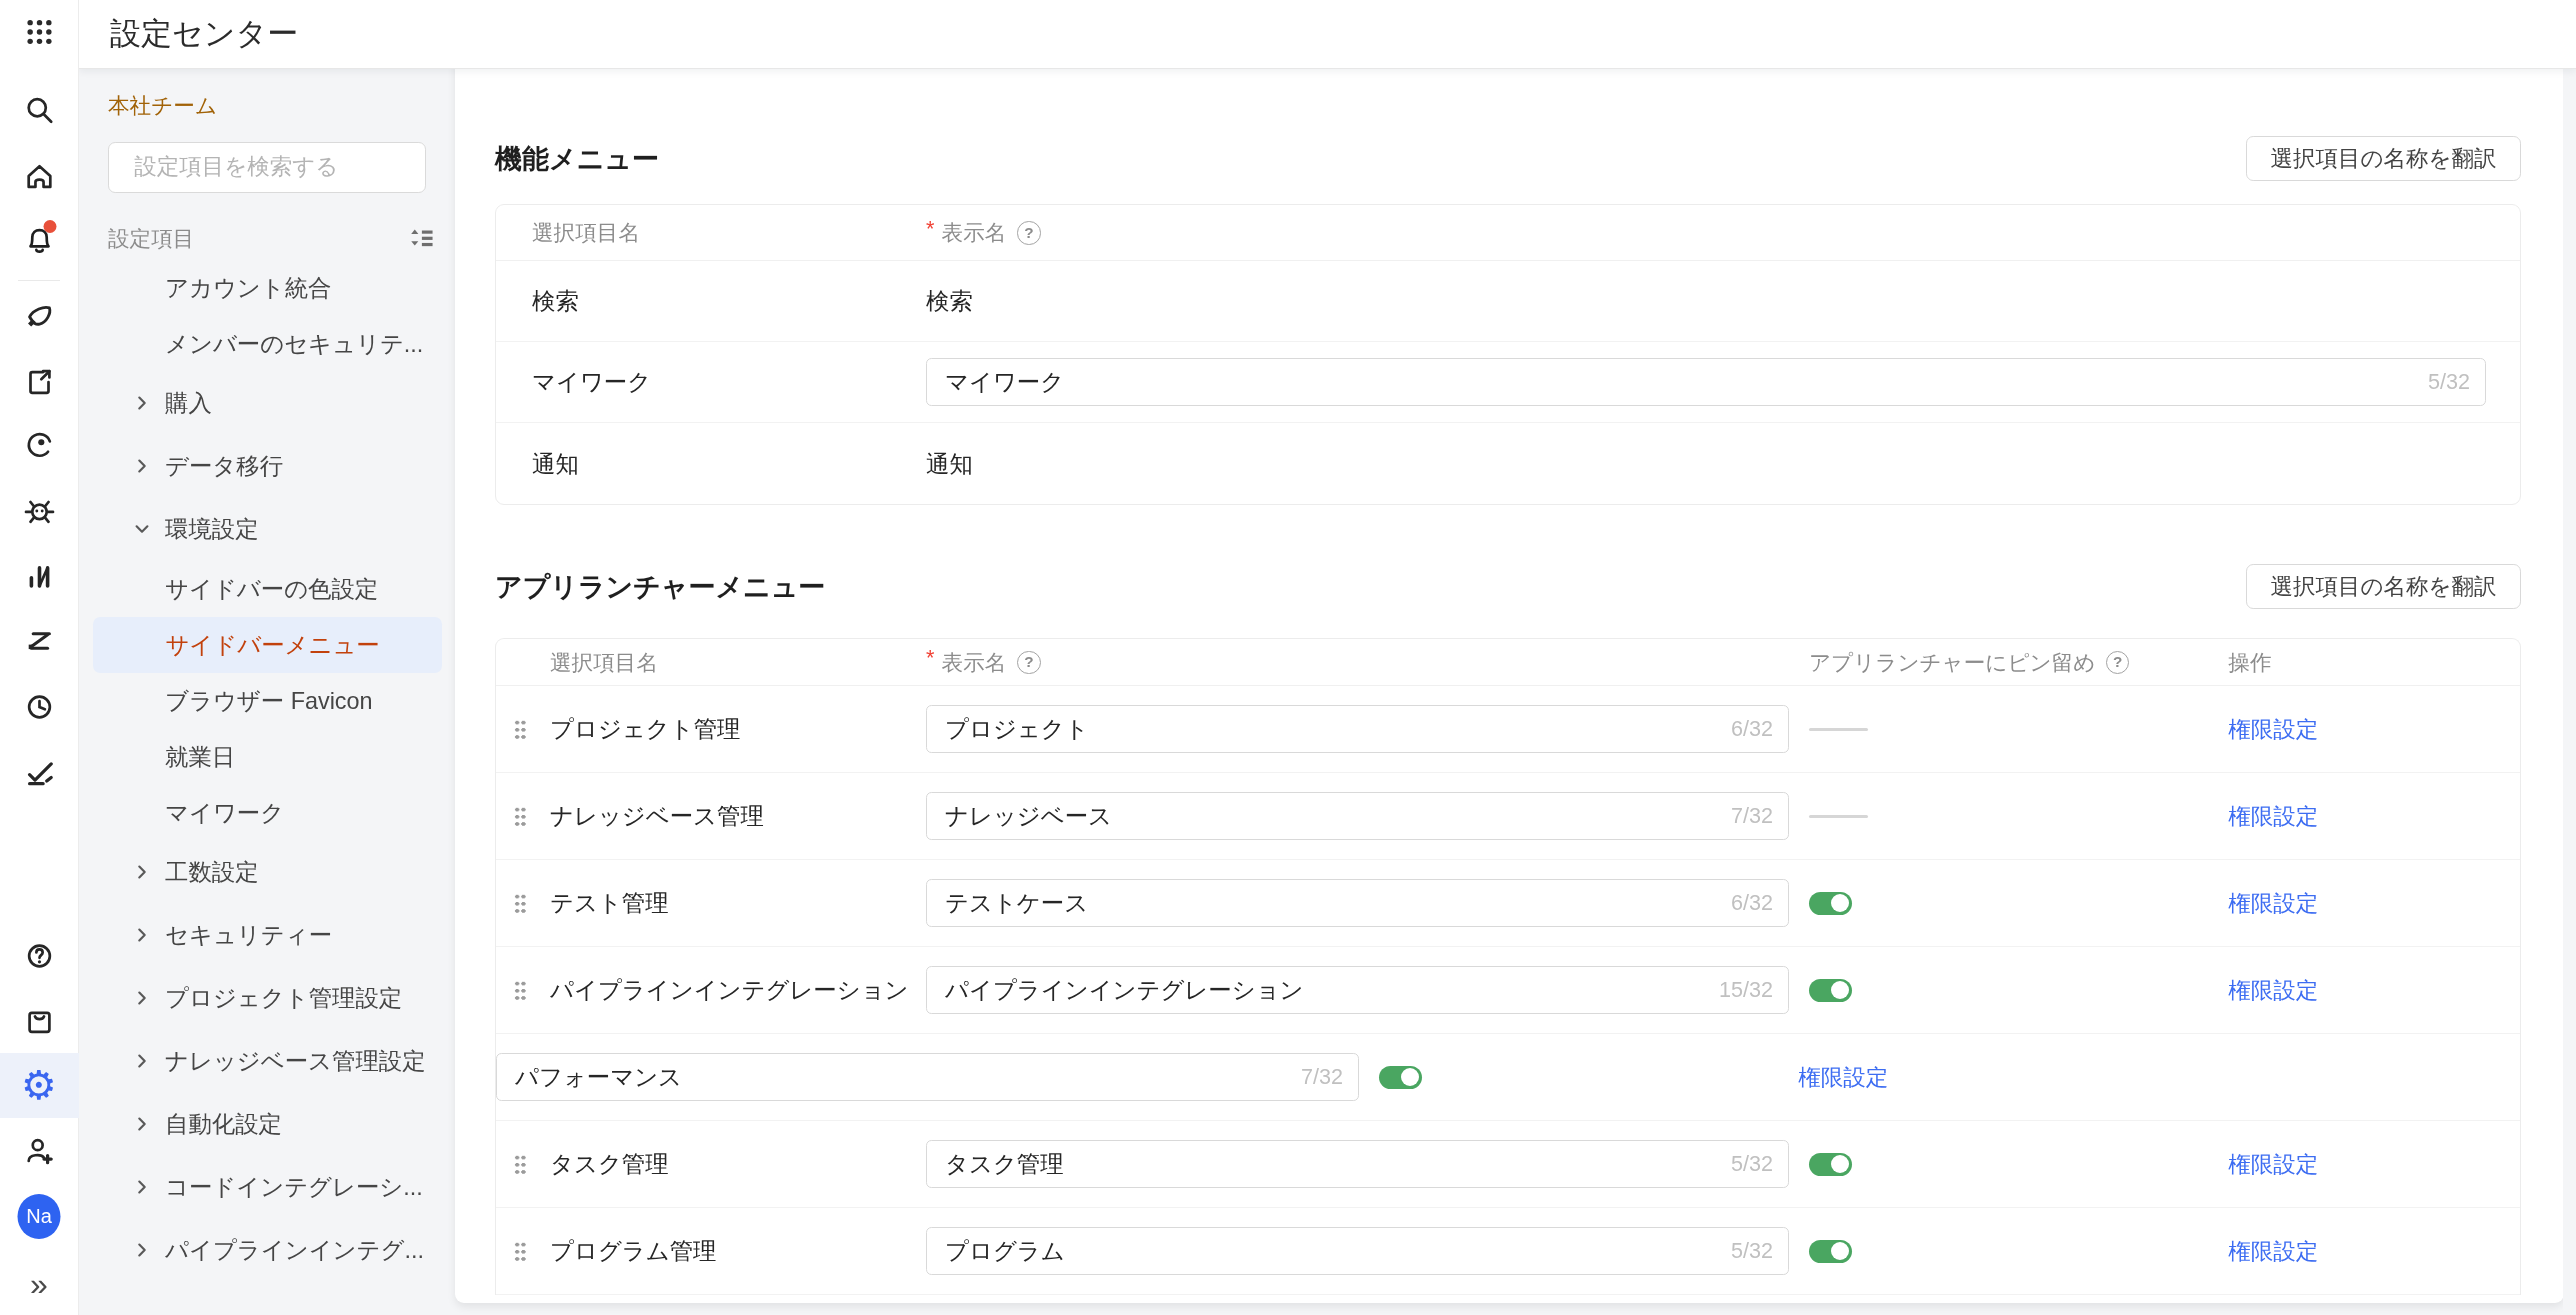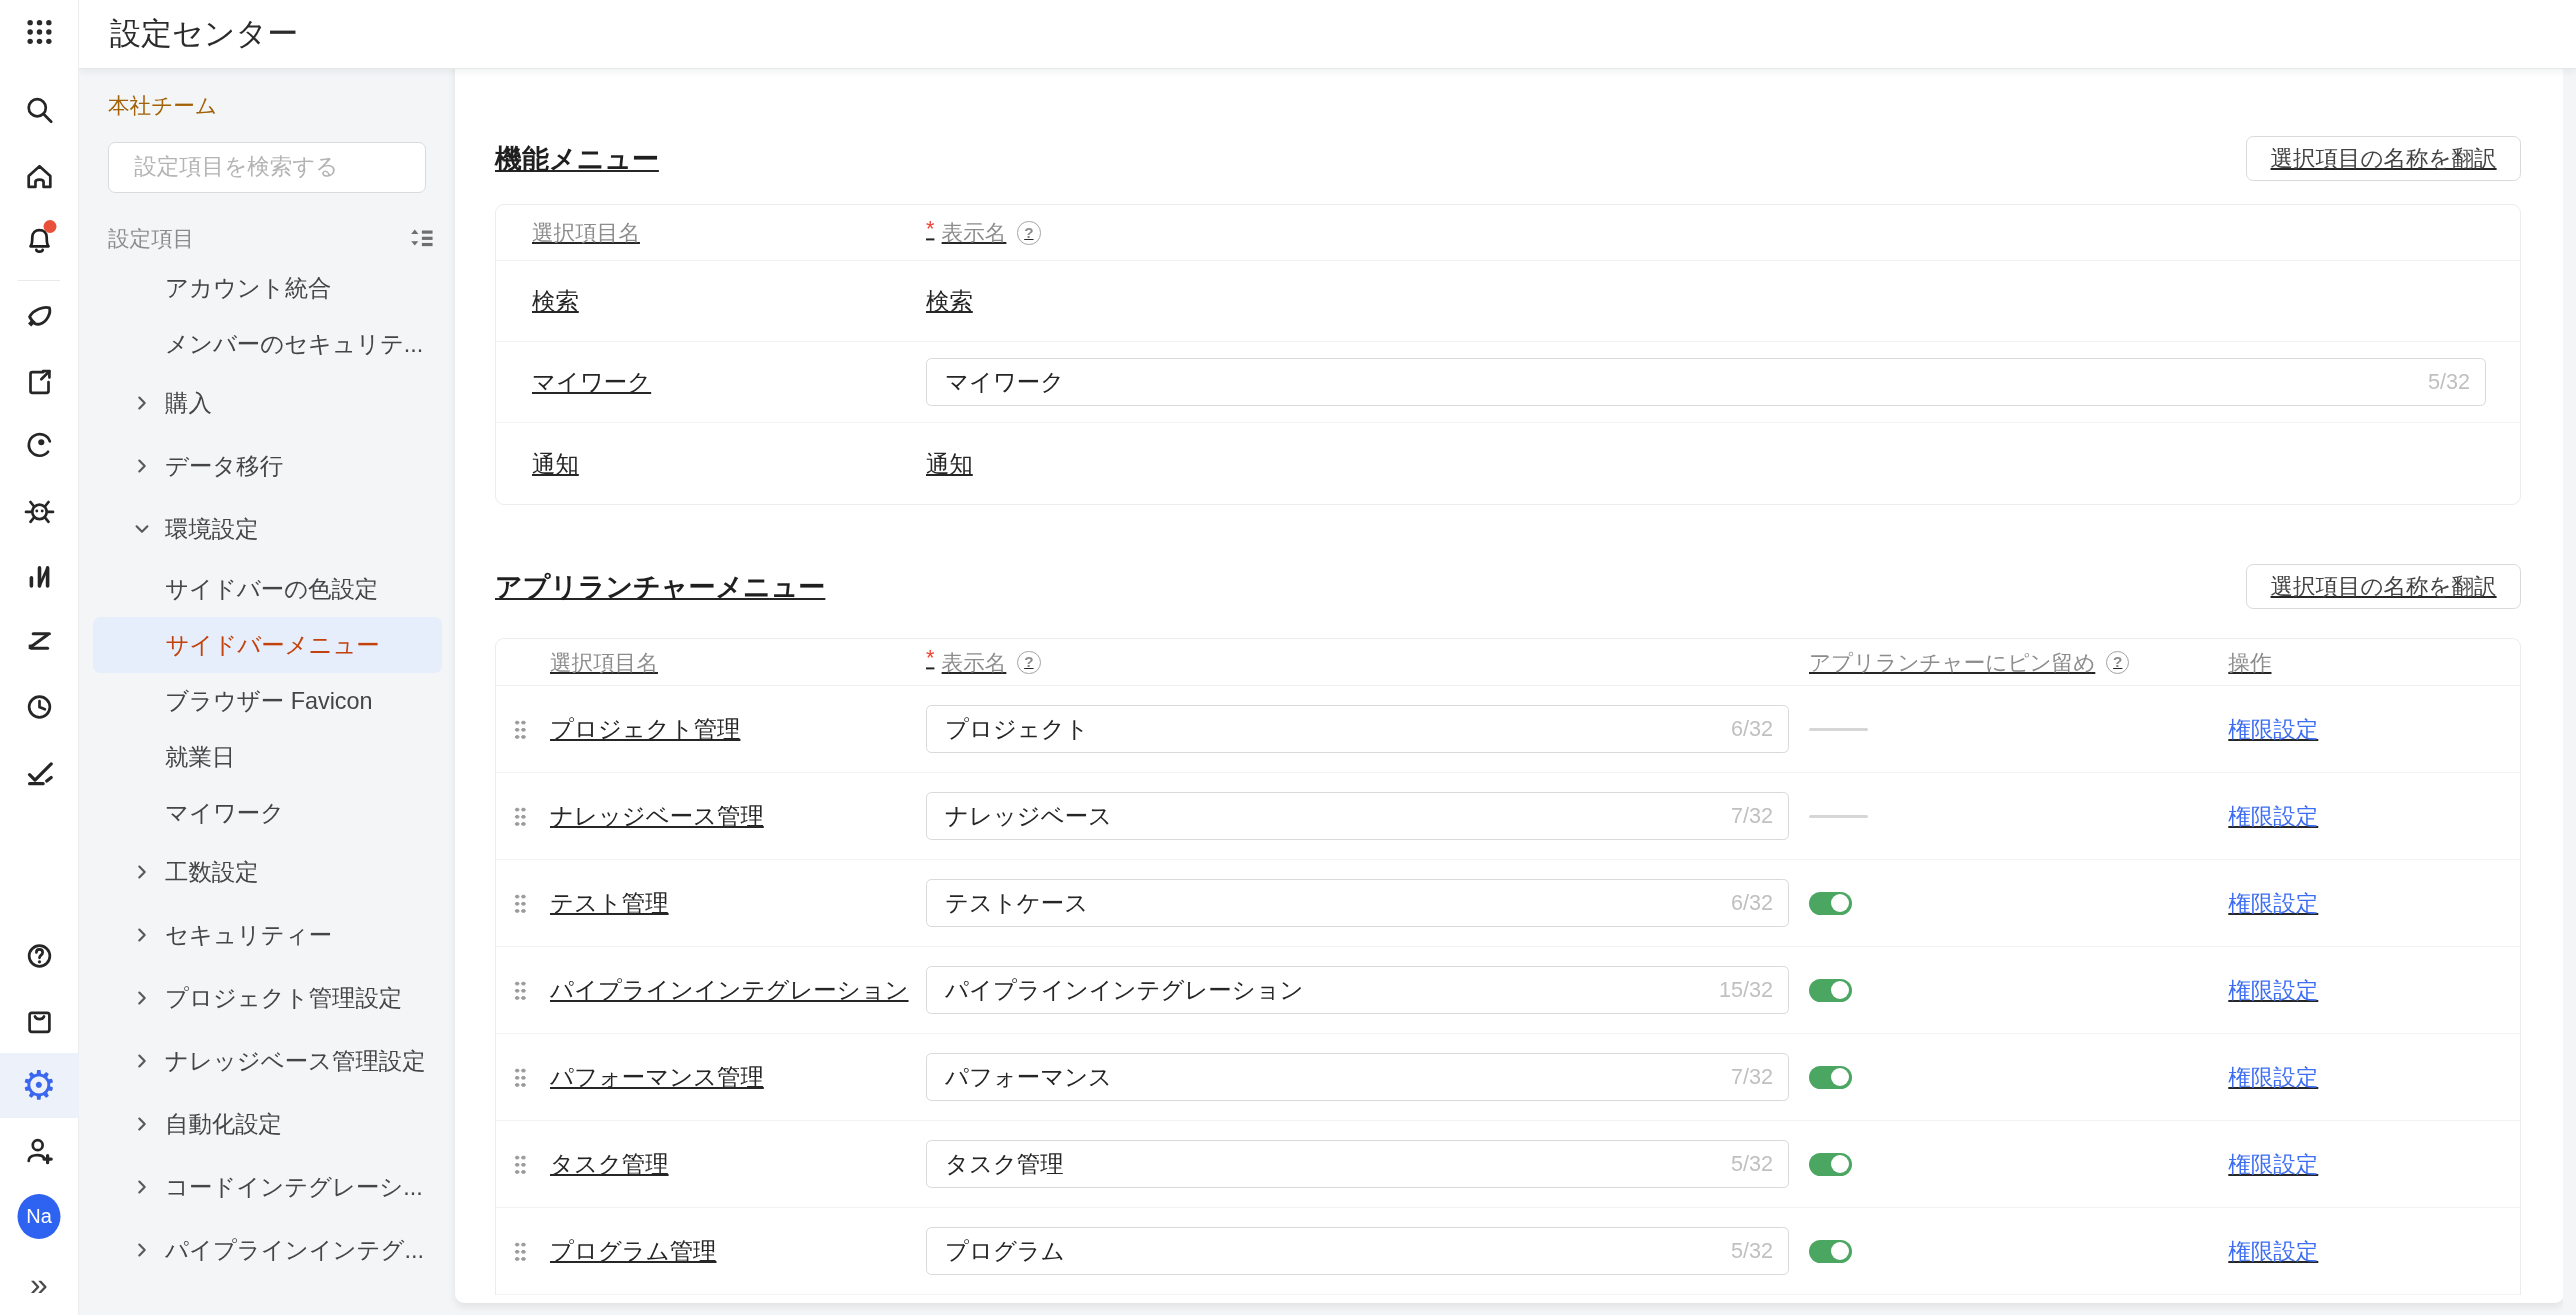--- a/index.html
+++ b/index.html
@@ -75,21 +75,21 @@
     text-align:right;
   }
   .sb-label { white-space:nowrap; overflow:hidden; text-overflow:ellipsis; max-width:270px; }
 
   
   .card {
     position:absolute; left:455px; top:59px; width:2109px; height:1244px;
     background:#fff; border-radius:0 0 9px 9px; overflow:hidden;
     box-shadow:0 3.6px 9px rgba(0,0,0,.08); z-index:10;
   }
-  .content { position:relative; padding:0 43px 0 40px;text-decoration:underline; }
+  .content { position:relative; padding:0 43px 0 40px; }
 
   .sec-head {
     display:flex; align-items:center; justify-content:space-between;
   }
   .sec-head.first { margin-top:77px; }
   .sec-head.second { margin-top:59px; }
   .sec-title { font-size:27px; font-weight:600; color:#1f1f1f; }
   .btn {
     height:45px; padding:0 23.4px; background:#fff; border:0.9px solid #d9d9d9;
     border-radius:7.2px; font-size:22.5px; color:#434343; cursor:pointer;
@@ -533,21 +533,20 @@
               <div class="inp-wrap"><input class="inp" value="パイプラインインテグレーション" style=""><span class="counter">15/32</span></div>
             </div>
             <div class="t2c3">
               <div class="switch"></div>
             </div>
             <div class="t2c4">
               <span class="link">権限設定</span>
             </div>
           </div>
           <div class="trow">
-            <div class="t2c1"><span class="drag"></span><span>パフォーマンス管理</span></div>
             <div class="t2c2">
               <div class="inp-wrap"><input class="inp" value="パフォーマンス" style=""><span class="counter">7/32</span></div>
             </div>
             <div class="t2c3">
               <div class="switch"></div>
             </div>
             <div class="t2c4">
               <span class="link">権限設定</span>
             </div>
           </div>

